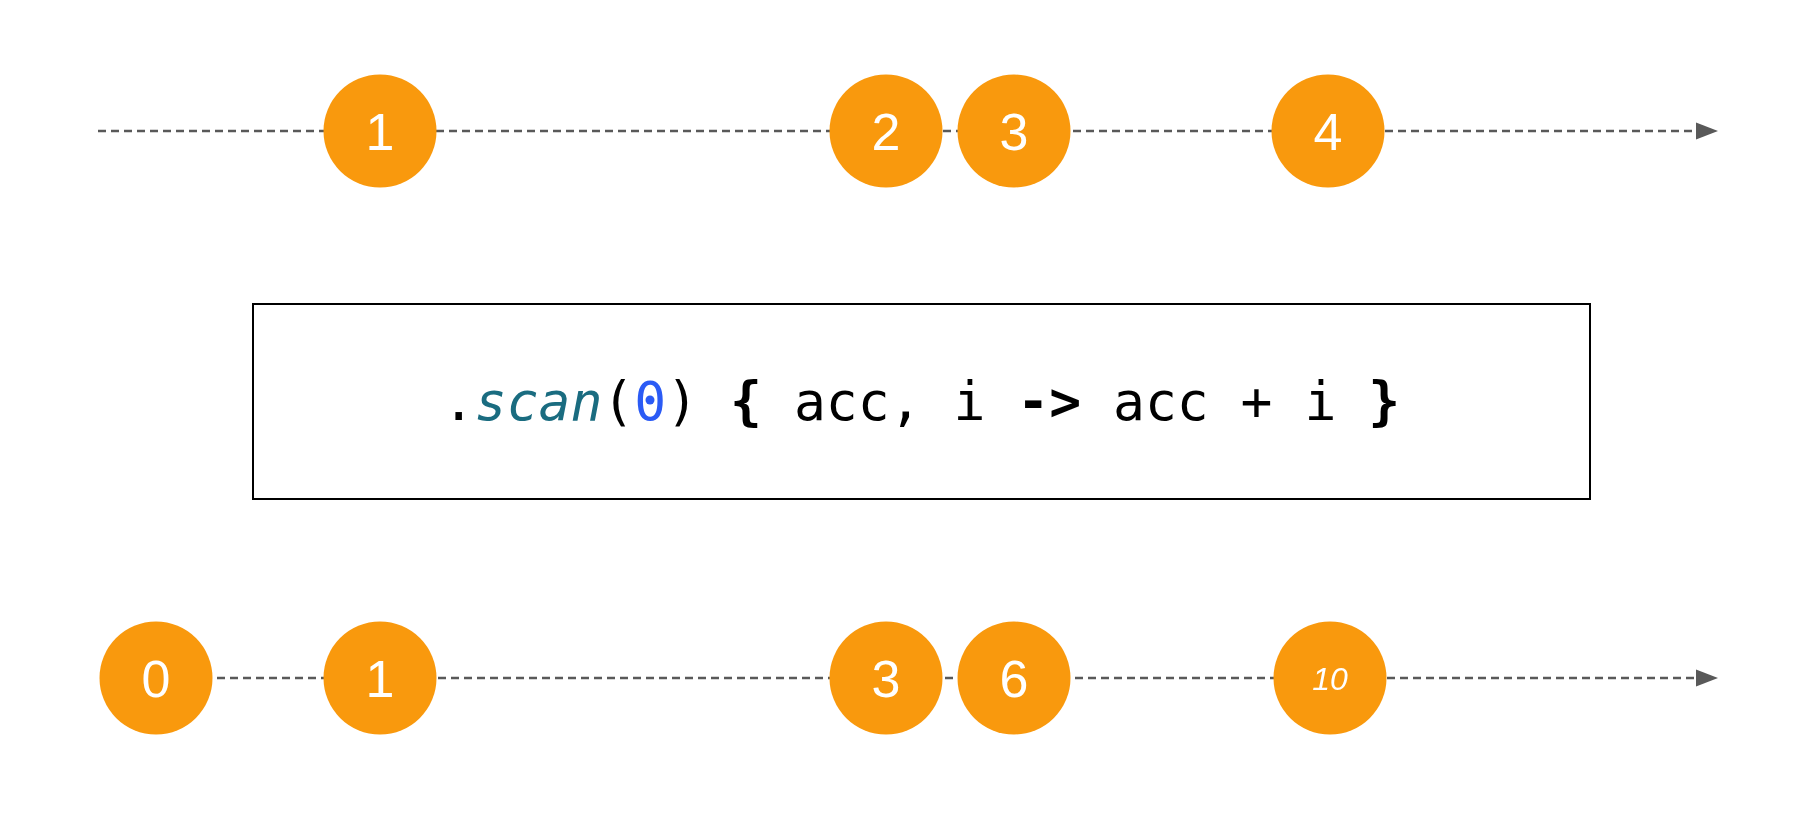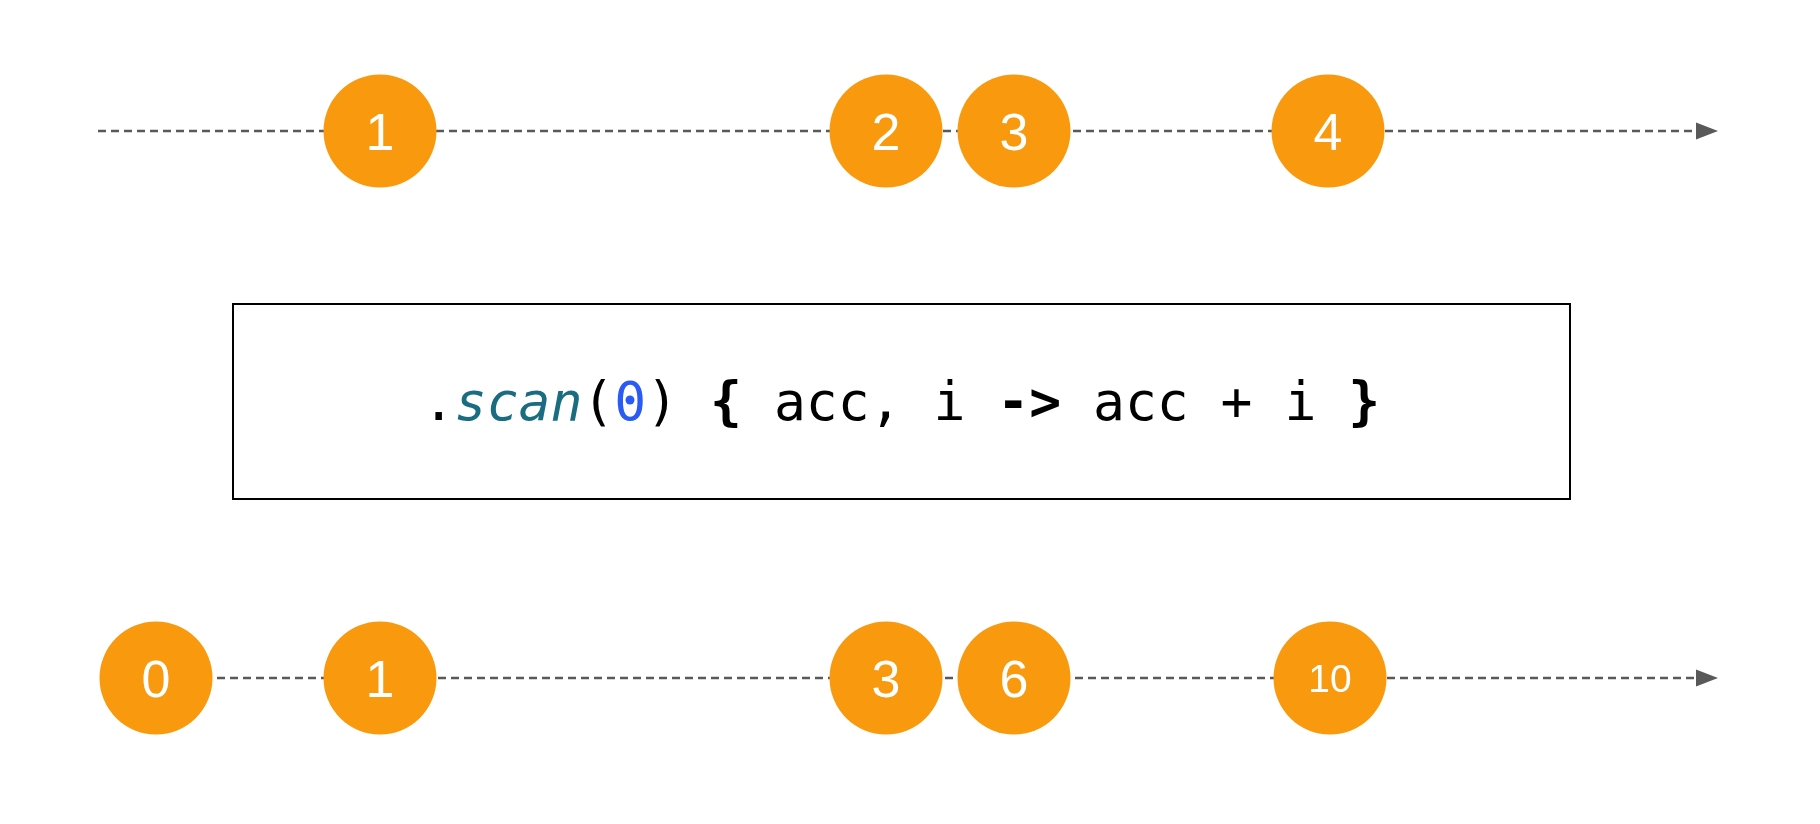--- a/index.html
+++ b/index.html
@@ -43,25 +43,26 @@
     color: var(--marble-text, #ffffff);
     display: flex;
     align-items: center;
     justify-content: center;
     font-size: 52px;
     line-height: 1;
     font-family: "Liberation Sans", sans-serif;
     user-select: none;
   }
   .marble.small {
-    font-size: 39px;
+    font-size: 32px;
+    font-style: italic;
   }
   .op-box {
     position: absolute;
-    left: 232px;
+    left: 252px;
     top: 303px;
     width: 1339px;
     height: 197px;
     box-sizing: border-box;
     border: 2.5px solid var(--box-border, #000000);
     background: #ffffff;
     display: flex;
     align-items: center;
     justify-content: center;
   }

